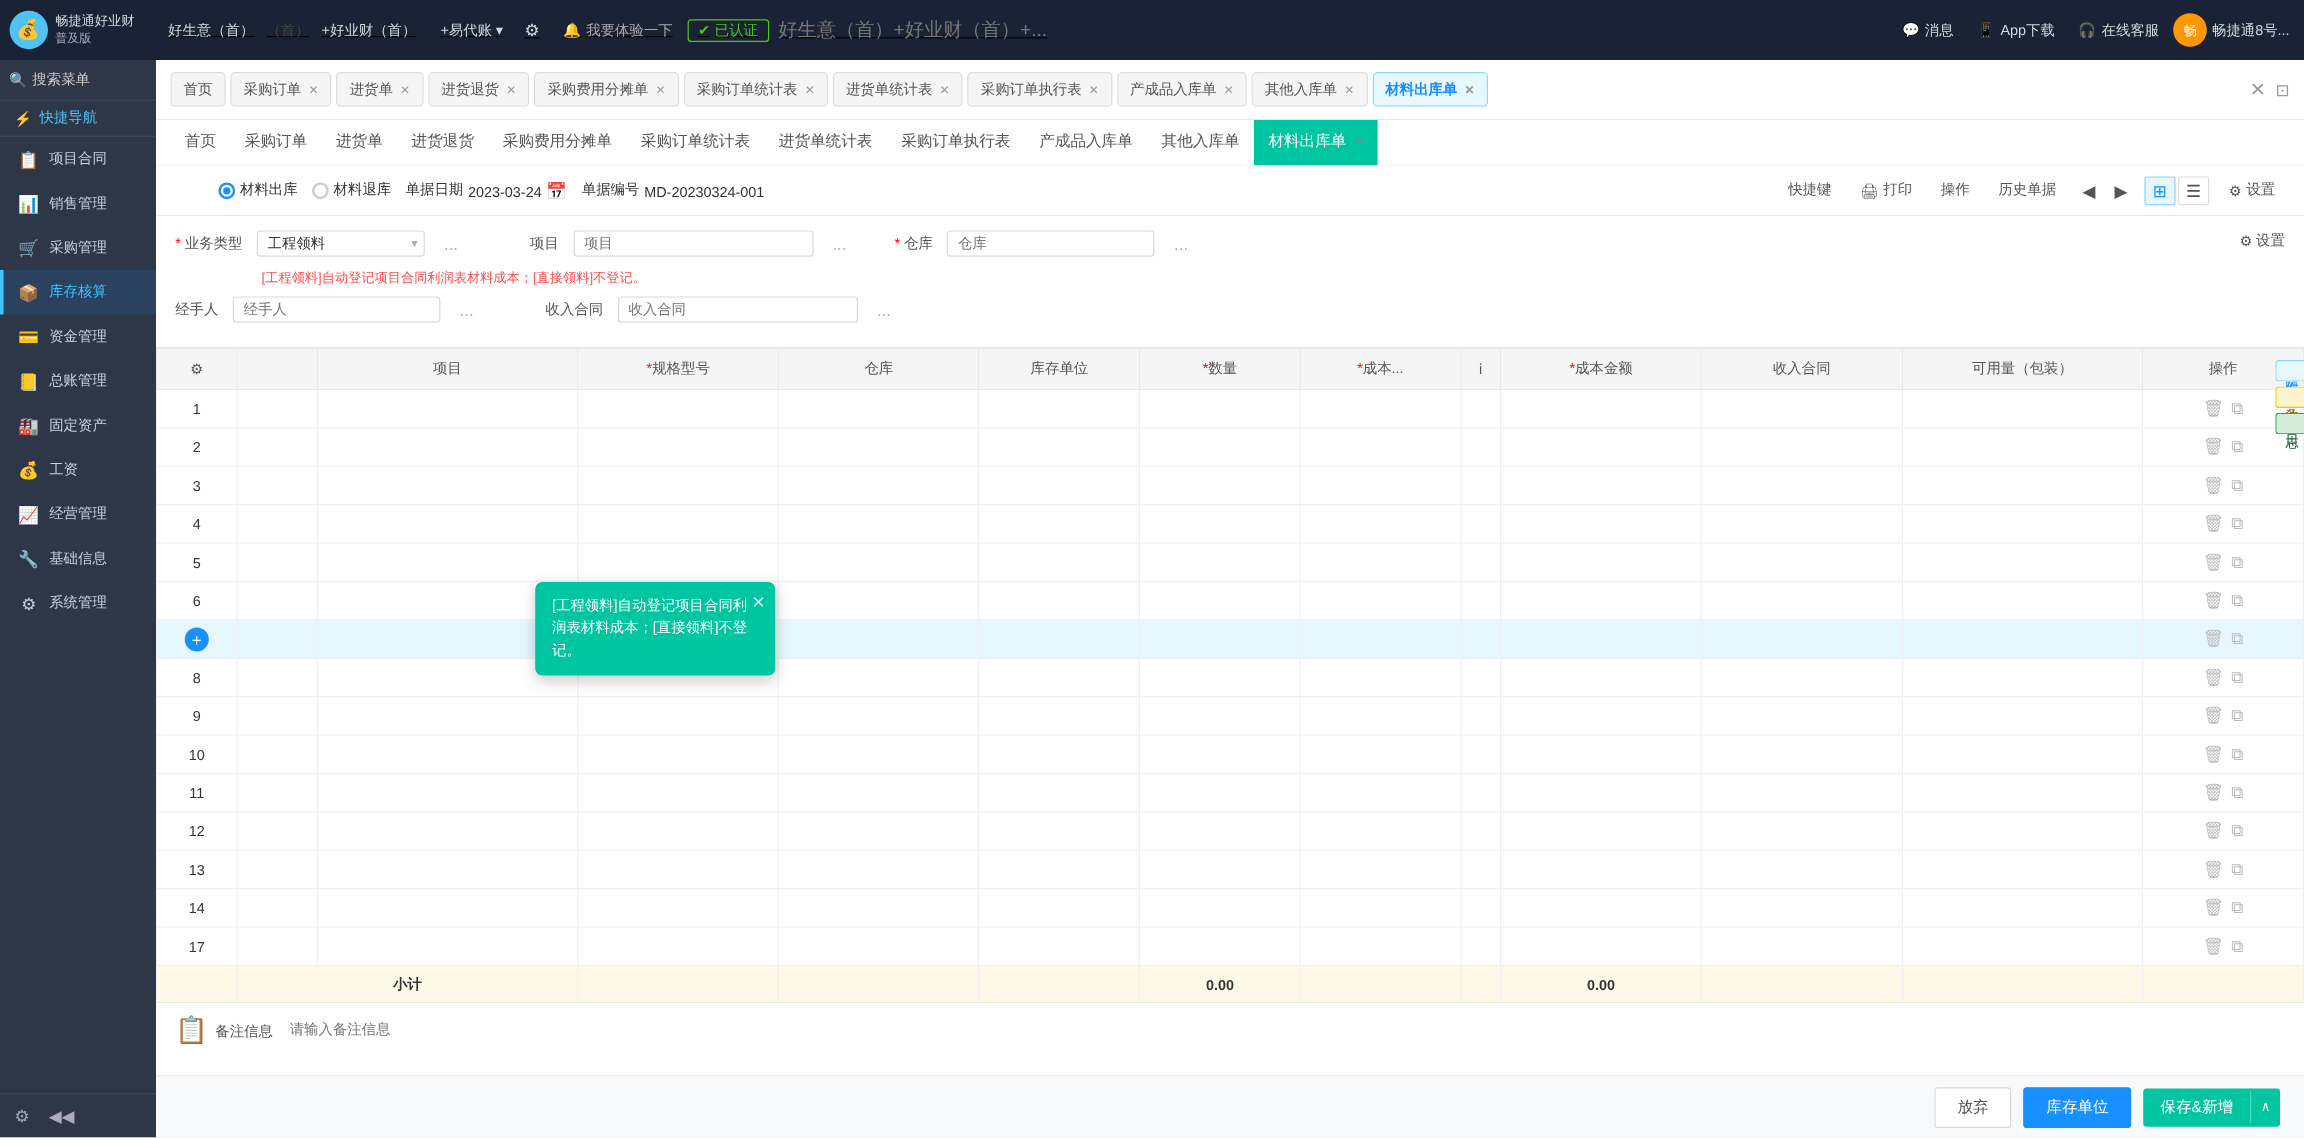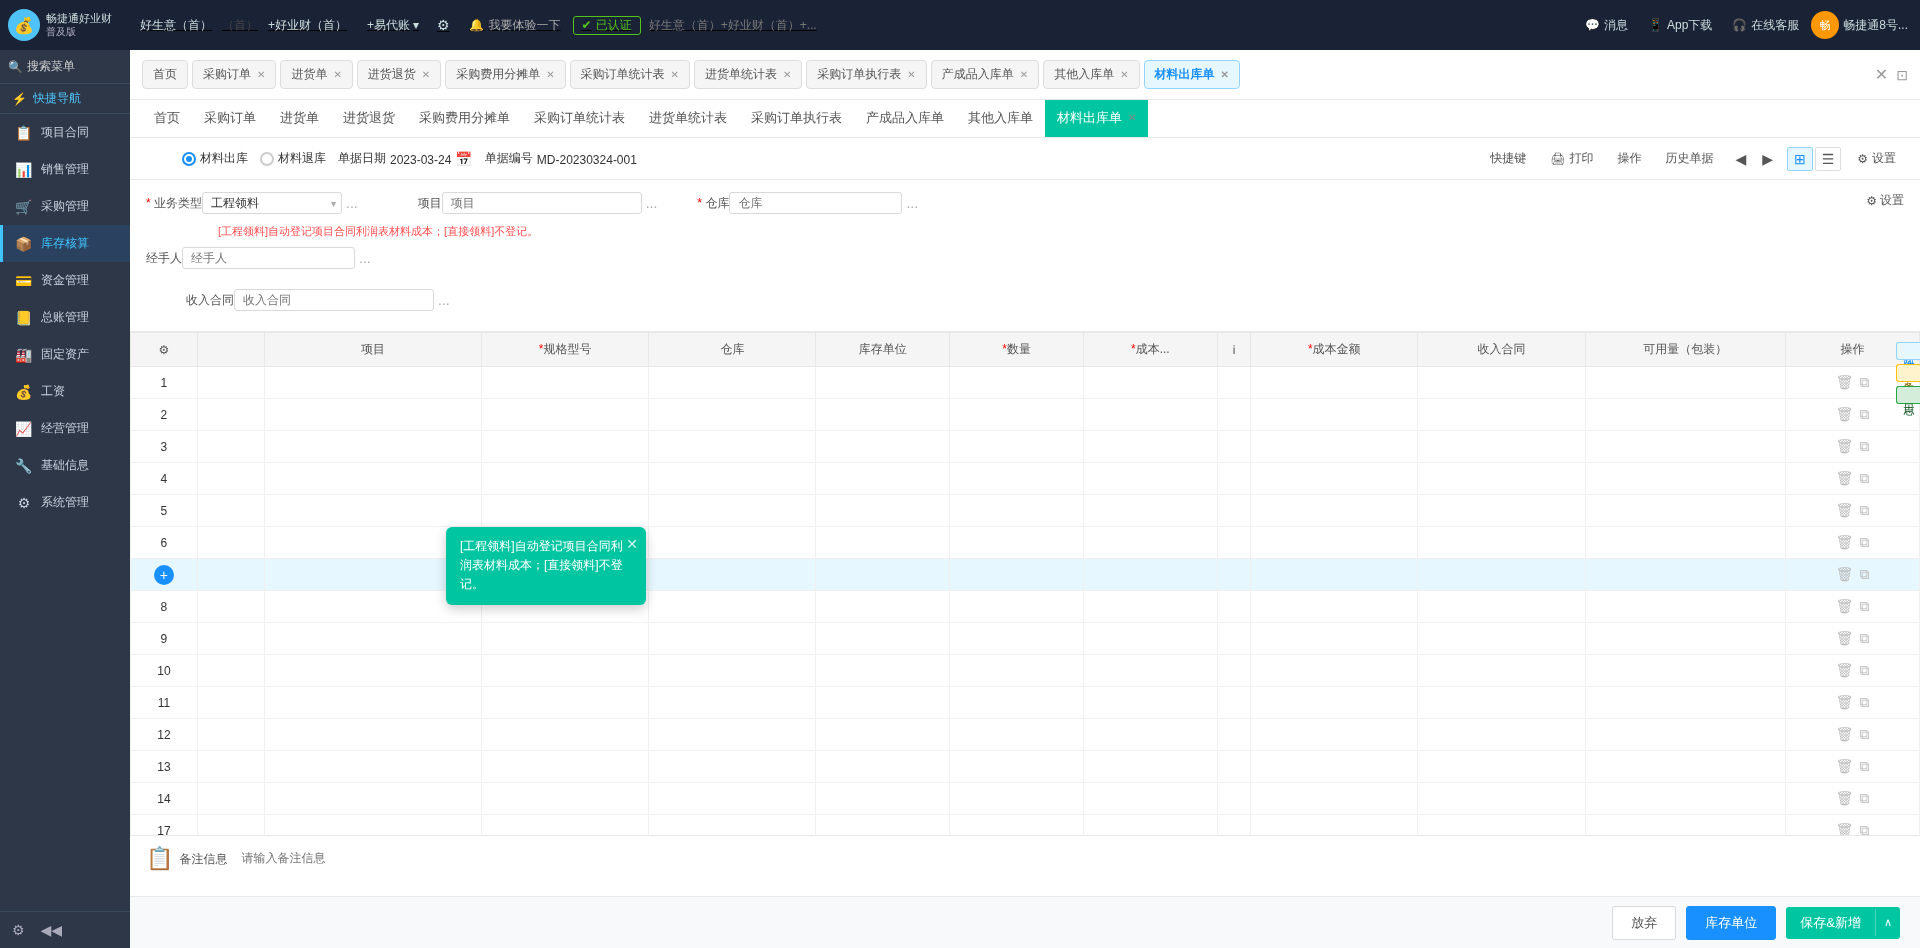--- a/index.html
+++ b/index.html
@@ -87,21 +87,21 @@
     .pagination-btn { padding: 2px 6px; cursor: pointer; color: #555; font-size: 14px; }
     .view-btns { display: flex; gap: 2px; }
     .view-btn { padding: 3px 6px; cursor: pointer; border: 1px solid #ddd; border-radius: 2px; font-size: 14px; color: #555; }
     .view-btn.active { background: #e6f7ff; border-color: #91d5ff; color: #1890ff; }
 
     
     .form-area {
       background: #fff; padding: 12px 16px; border-bottom: 1px solid #e8e8e8; flex-shrink: 0;
     }
     .form-row { display: flex; align-items: flex-start; gap: 20px; margin-bottom: 8px; flex-wrap: wrap; }
-    .form-field { display: flex; align-items: center; gap: 0; }
+    .form-field { display: flex; align-items: center; gap: 12px; }
     .form-field label { color: #555; white-space: nowrap; font-size: 12px; }
     .form-field label.required::before { content: '* '; color: red; }
     .form-input {
       border: 1px solid #d9d9d9; border-radius: 3px; padding: 3px 8px; font-size: 12px;
       min-width: 120px; color: #333; background: #fff; outline: none;
     }
     .form-input.with-dropdown { padding-right: 20px; position: relative; min-width: 140px; }
     .form-select-wrapper { position: relative; display: inline-flex; align-items: center; }
     .form-select-wrapper::after { content: '▾'; position: absolute; right: 6px; color: #aaa; font-size: 10px; pointer-events: none; }
     .form-dots { color: #aaa; cursor: pointer; font-size: 14px; margin-left: 4px; }
@@ -288,21 +288,21 @@
         </span>
         <span class="top-nav-setting">⚙</span>
         <span class="top-nav-trial">
           <span>🔔</span>
           <span>我要体验一下</span>
         </span>
         <span class="top-nav-verified">
           <span>✔</span>
           <span>已认证</span>
         </span>
-        <span style="color:#777; padding:0 8px; font-size:12px;">好生意（首）+好业财（首）+...</span>
+        <span style="color:#777; padding:0 8px; font-size:16px;">好生意（首）+好业财（首）+...</span>
       </div>
       <div class="top-nav-right">
         <span class="top-btn">
           <span>💬</span>
           <span>消息</span>
         </span>
         <span class="top-btn">
           <span>📱</span>
           <span>App下载</span>
         </span>
@@ -449,21 +449,21 @@
             <span>⚙</span>
             <span>设置</span>
           </span>
         </div>
       </div>
       <div class="form-row" style="margin-top:2px;">
         <div style="margin-left:72px;">
           <div class="hint-text">[工程领料]自动登记项目合同利润表材料成本；[直接领料]不登记。</div>
         </div>
       </div>
-      <div class="form-row" style="margin-top:6px;flex-direction:column;">
+      <div class="form-row" style="margin-top:6px;">
         <div class="form-field">
           <label>经手人</label>
           <input class="form-input" type="text" placeholder="经手人" style="min-width: 140px;">
           <span class="form-dots">...</span>
         </div>
         <div class="form-field" style="margin-left:40px;">
           <label>收入合同</label>
           <input class="form-input" type="text" placeholder="收入合同" style="min-width: 200px;">
           <span class="form-dots">...</span>
         </div>

